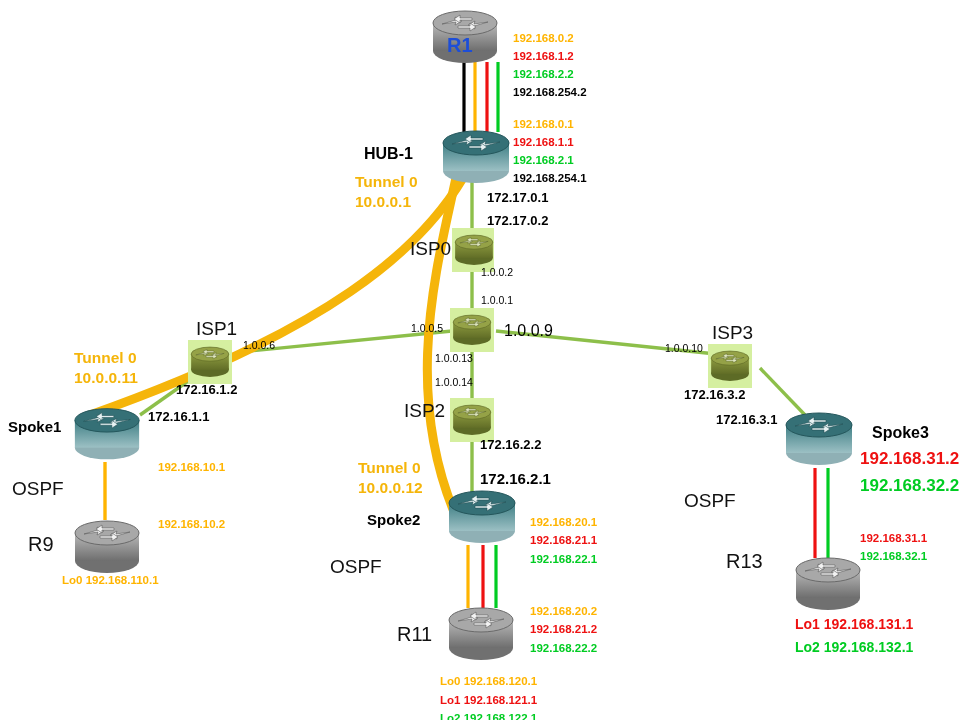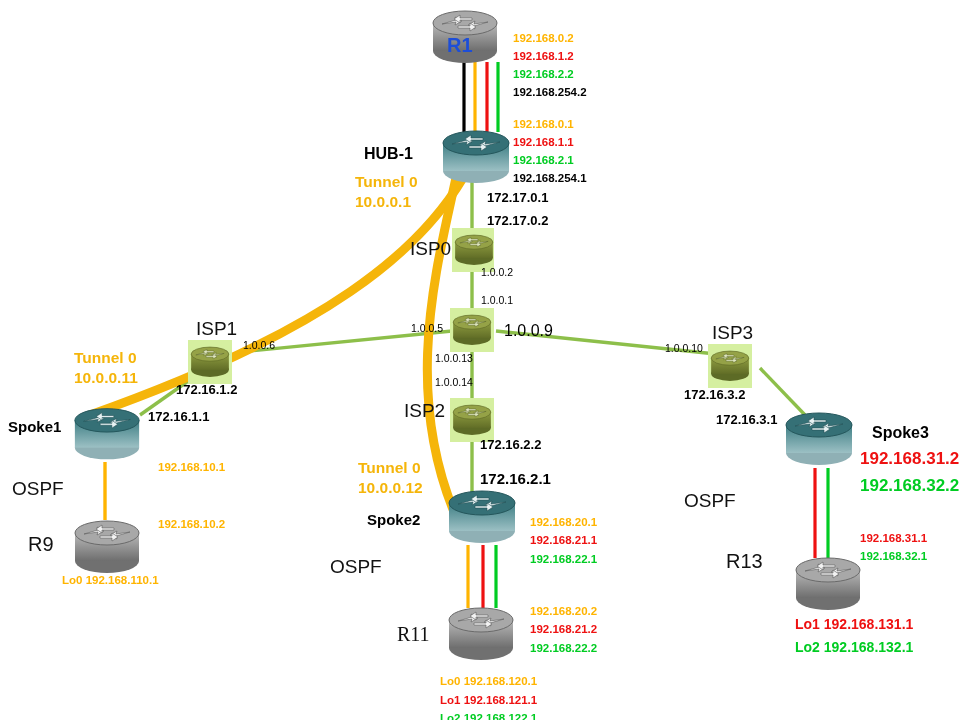--- a/index.html
+++ b/index.html
@@ -288,21 +288,21 @@
       </linearGradient>
       <ellipse cx="37" cy="15" rx="32" ry="12" fill="#a8a8a8" stroke="#6a6a6a" stroke-width="1"></ellipse>
       <g fill="#f2f2f2" stroke="#5a5a5a" stroke-width="0.6">
         <polygon points="14,16 28,12 27,9 34,13 27,17 28,14"></polygon>
         <polygon points="60,14 46,18 47,21 40,17 47,13 46,16"></polygon>
         <polygon points="30,20 42,20 42,23 48,19 42,15 42,18 30,18"></polygon>
         <polygon points="44,10 32,10 32,7 26,11 32,15 32,12 44,12"></polygon>
       </g>
     </svg>
   </div>
-  <div class="lbl" style="left:397px;top:623px;font-size:20px;color:#111;font-family:Liberation Serif, serif;">R11</div>
+  <div class="lbl" style="left:397px;top:623px;font-size:20px;color:#111;">R11</div>
 
   <div class="node" style="left:790px;top:555px;">
     <svg width="76" height="58" viewBox="0 0 74 58">
       <ellipse cx="37" cy="43" rx="32" ry="12" fill="#707070"></ellipse>
       <rect x="5" y="15" width="64" height="28" fill="url(#gc)"></rect>
       <linearGradient id="gc" x1="0" y1="0" x2="0" y2="1">
         <stop offset="0" stop-color="#b9b9b9"></stop>
           <stop offset="1" stop-color="#6e6e6e"></stop>
       </linearGradient>
       <ellipse cx="37" cy="15" rx="32" ry="12" fill="#a8a8a8" stroke="#6a6a6a" stroke-width="1"></ellipse>

